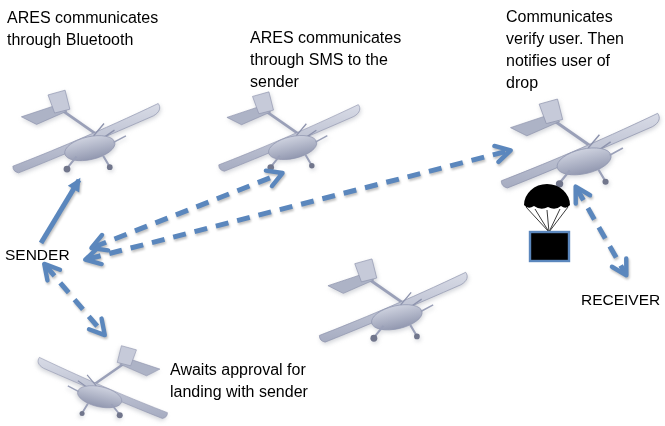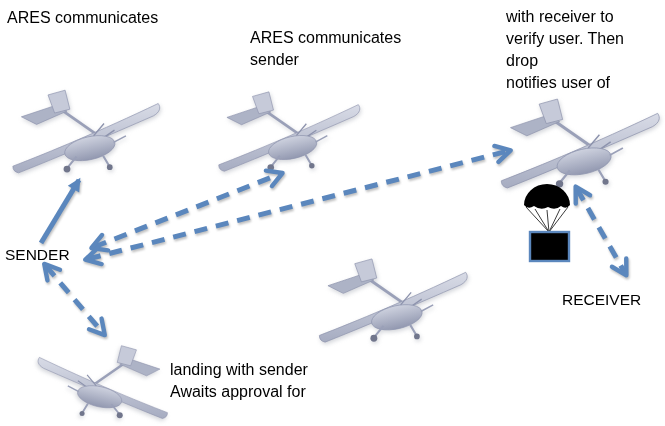--- a/index.html
+++ b/index.html
@@ -85,35 +85,37 @@
     </defs>
     <line class="solid" x1="41" y1="243" x2="79" y2="180" marker-end="url(#hSolid)" stroke="#5b87bd"></line>
     <line class="dash" x1="94" y1="247" x2="280" y2="174" marker-start="url(#hOpenStart)" marker-end="url(#hOpenEnd)" stroke="#5b87bd"></line>
     <line class="dash" x1="88" y1="259" x2="508" y2="151" marker-start="url(#hOpenStart)" marker-end="url(#hOpenEnd)" stroke="#5b87bd"></line>
     <line class="dash" x1="46" y1="266" x2="103" y2="333" marker-start="url(#hOpenStart)" marker-end="url(#hOpenEnd)" stroke="#5b87bd"></line>
     <line class="dash" x1="577" y1="189" x2="625" y2="273" marker-start="url(#hOpenStart)" marker-end="url(#hOpenEnd)" stroke="#5b87bd"></line>
   </svg>
 
   <div class="note" style="left:7px; top:7px">
     <div class="ln">ARES communicates</div>
+    <div class="ln">through Bluetooth</div>
   </div>
 
   <div class="note" style="left:250px; top:27px">
     <div class="ln">ARES communicates</div>
+    <div class="ln">through SMS to the</div>
     <div class="ln">sender</div>
   </div>
 
   <div class="note" style="left:506px; top:6px">
-    <div class="ln">with receiver to</div>
+    <div class="ln">Communicates</div>
     <div class="ln">verify user. Then</div>
+    <div class="ln">notifies user of</div>
     <div class="ln">drop</div>
-    <div class="ln">notifies user of</div>
   </div>
 
   <div class="note" style="left:170px; top:359px">
+    <div class="ln">Awaits approval for</div>
     <div class="ln">landing with sender</div>
-    <div class="ln">Awaits approval for</div>
   </div>
 
   <div class="actor" style="left:5px; top:246px">SENDER</div>
-  <div class="actor" style="left:562px; top:291px">RECEIVER</div>
+  <div class="actor" style="left:581px; top:291px">RECEIVER</div>
 
 </div>
 
 </body></html>

